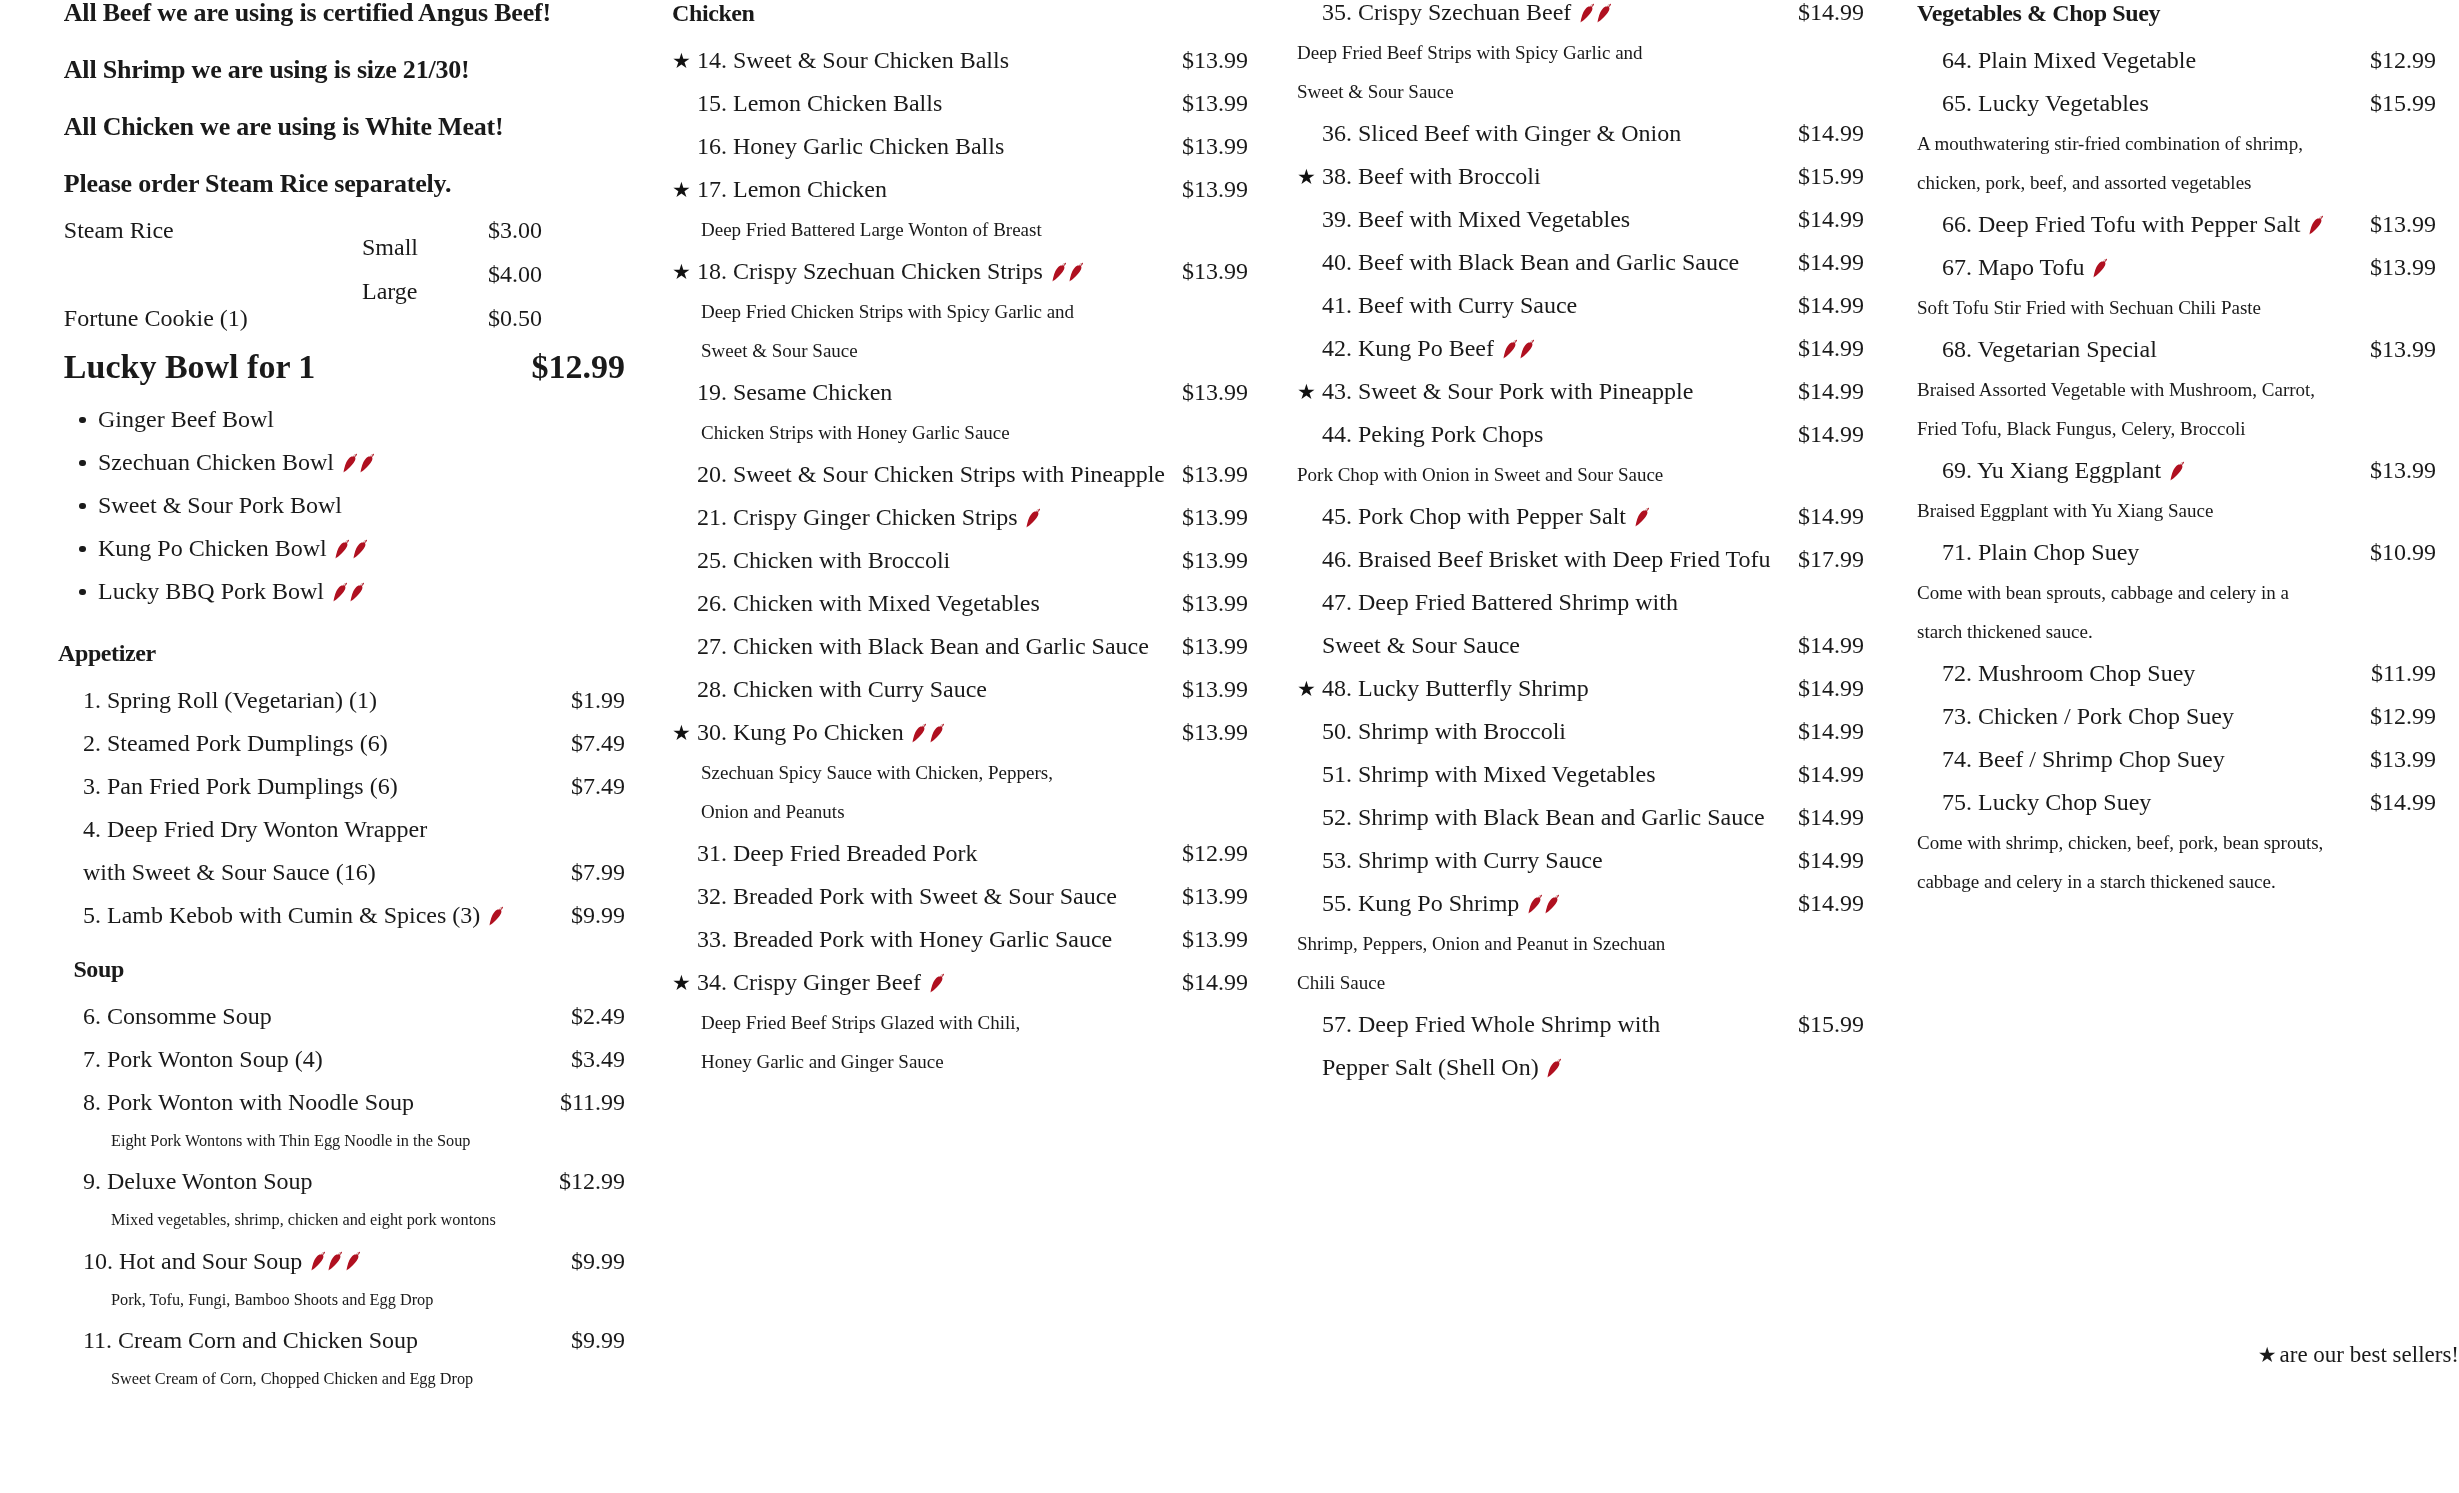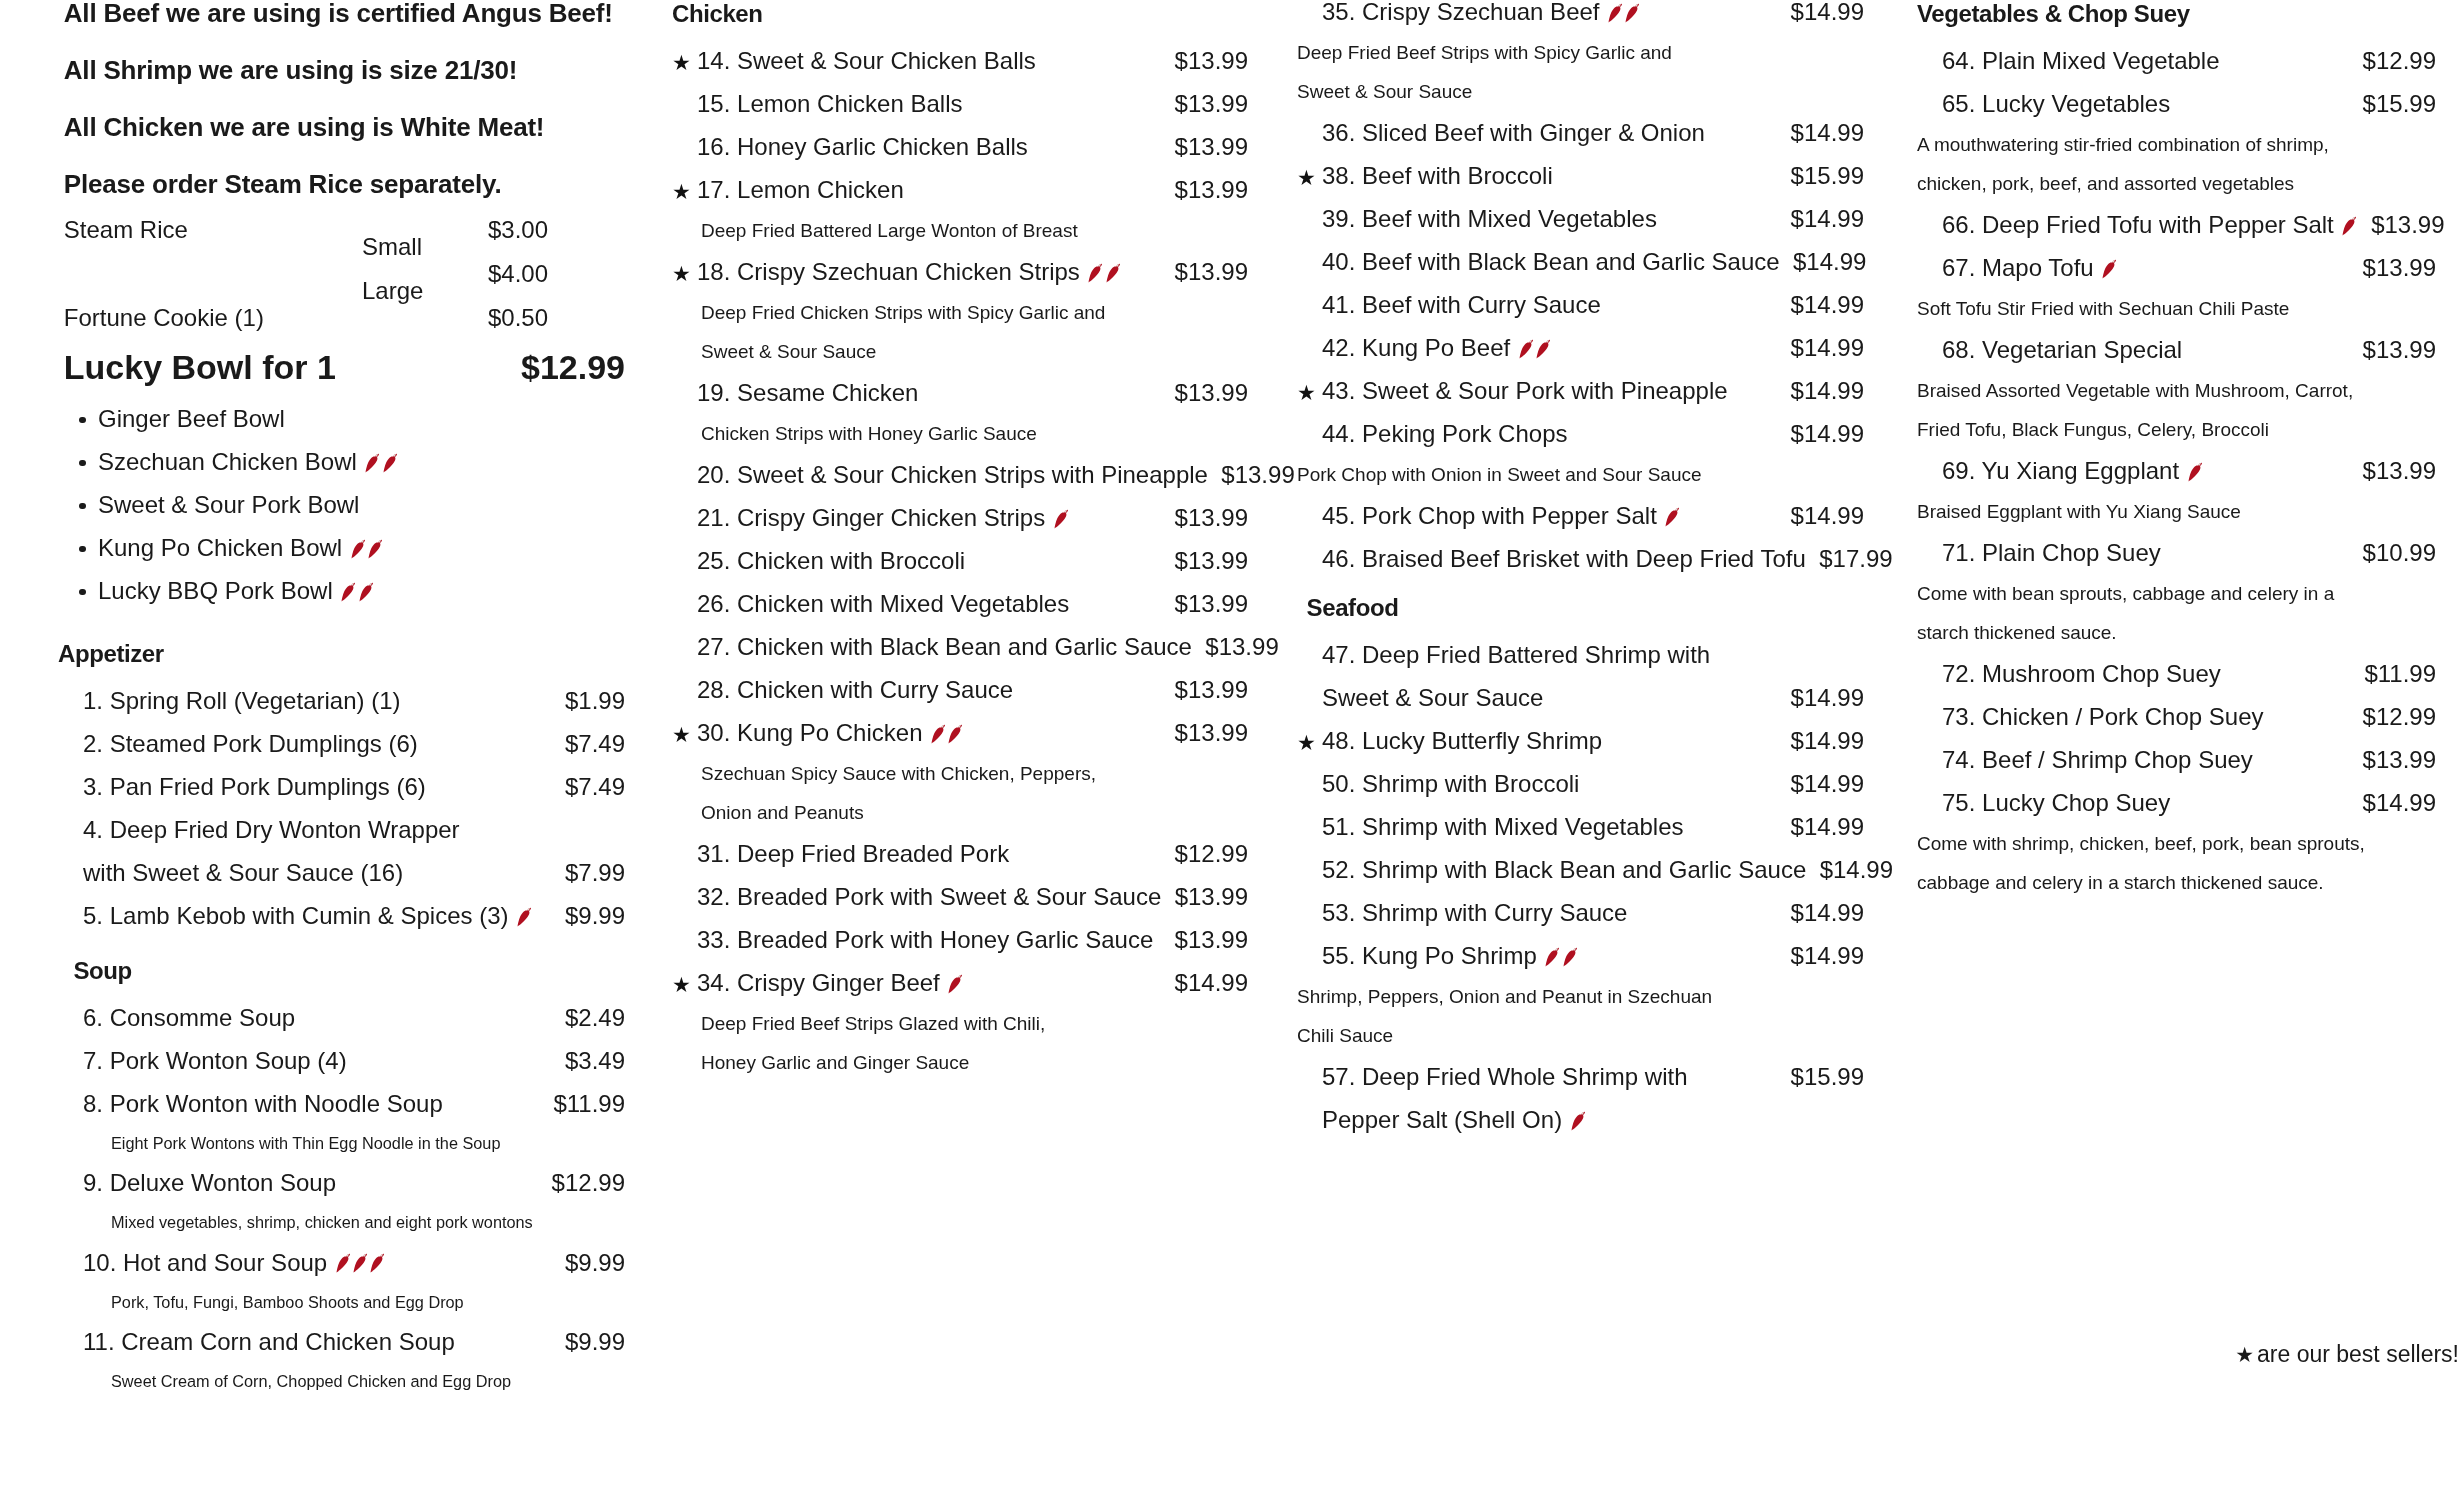--- a/index.html
+++ b/index.html
@@ -2,21 +2,21 @@
 <html><head>
 <meta charset="utf-8">
 <style>
   html,body{margin:0;padding:0;background:#ffffff;}
   body{
     width:2459px;height:1494px;
     font-family:"Liberation Sans","DejaVu Sans",sans-serif;
     color:#1a1a1a;
     -webkit-font-smoothing:antialiased;
   }
-  .page{position:relative;width:2459px;height:1368px;box-sizing:border-box;}
+  .page{position:relative;width:2459px;height:1368px;box-sizing:border-box;font-family:Liberation Serif, serif;}
   .col{position:absolute;top:0;}
   .c1{left:58px;width:567px;}
   .c2{left:672px;width:576px;}
   .c3{left:1297px;width:567px;}
   .c4{left:1917px;width:519px;}
 
   
   .promo{
     font-weight:bold;font-size:26px;line-height:1.0;
     margin:0 0 31px 5.8px;white-space:nowrap;letter-spacing:-0.2px;
@@ -475,21 +475,20 @@
           <span class="sp"></span>
           <span class="pr">$14.99</span>
         </div>
         <div class="row">
           <span class="star empty">★</span>
           <span class="nm">46. Braised Beef Brisket with Deep Fried Tofu</span>
           <span class="sp"></span>
           <span class="pr">$17.99</span>
         </div>
       </div>
-    <div class="sec-head narrow" style="margin-top:23px;margin-left:9.6px;">Seafood</div>
     <div id="sec-seafood">
         <div class="row">
           <span class="star empty">★</span>
           <span class="nm">47. Deep Fried Battered Shrimp with</span>
           <span class="sp"></span>
           <span class="pr"></span>
         </div>
         <div class="cont">
           <span class="pad"></span>
           <span>Sweet &amp; Sour Sauce</span>

